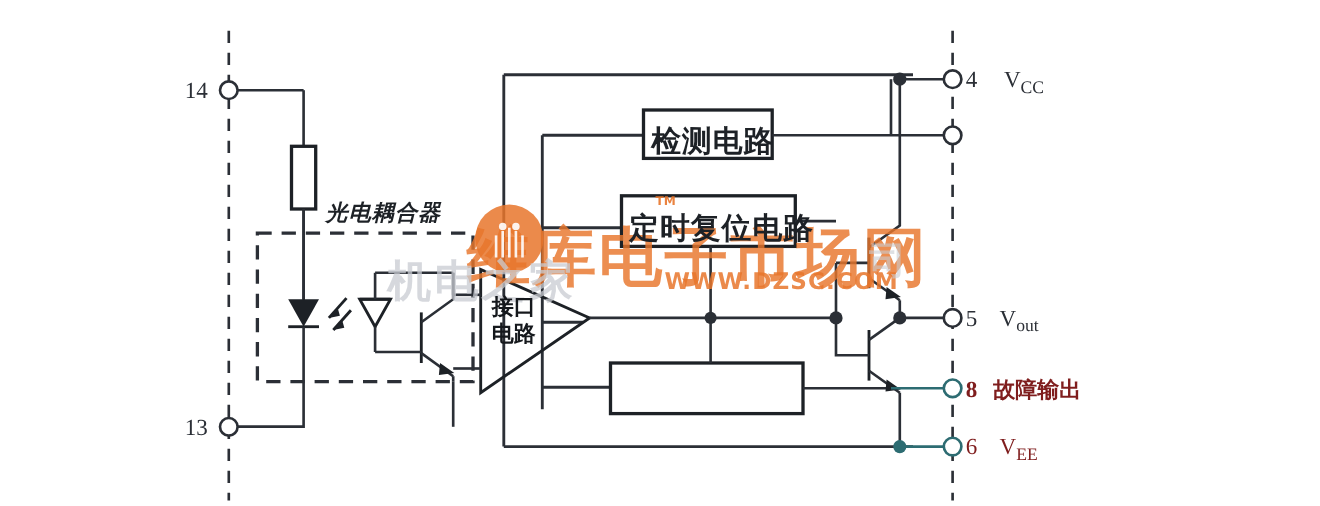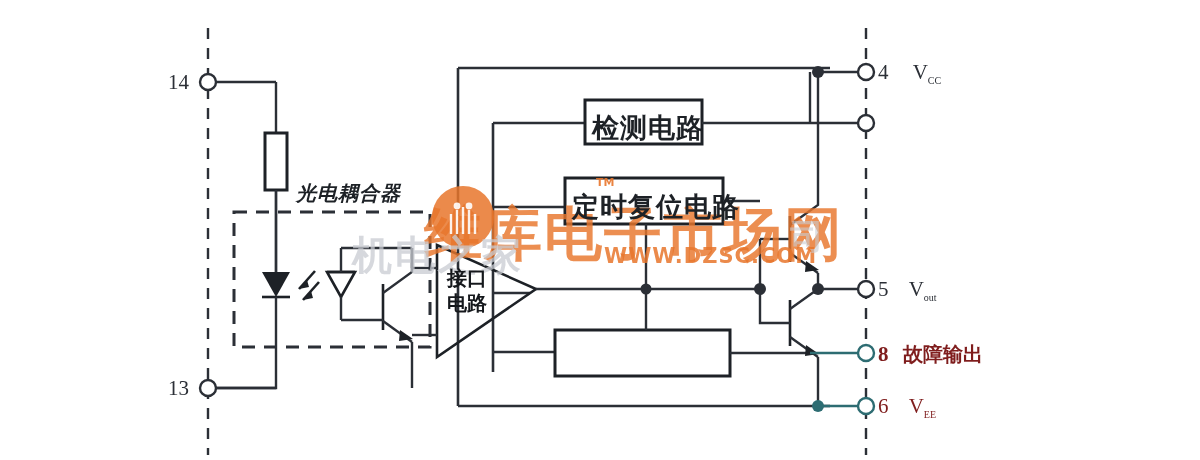--- a/index.html
+++ b/index.html
@@ -4,21 +4,21 @@
 <style>
   html,body{margin:0;padding:0;background:#ffffff;}
   body{font-family:"Liberation Serif","DejaVu Serif",serif;}
   #stage{position:relative;width:1200px;height:460px;background:#fff;overflow:hidden;}
   #svgroot{position:absolute;left:0;top:0;width:1200px;height:460px;}
   .wm{position:absolute;pointer-events:none;user-select:none;}
   .wm-gray{color:#c9ccd2;font-weight:700;font-family:"DejaVu Sans","Liberation Sans",sans-serif;}
   .wm-or{color:#e8762c;font-weight:700;font-family:"DejaVu Sans","Liberation Sans",sans-serif;}
   .lbl{position:absolute;color:#2b2f36;font-family:"DejaVu Sans","Liberation Sans",sans-serif;}
   .pinnum{font-family:"Liberation Serif","DejaVu Serif",serif;font-size:21px;color:#2b2f36;}
-  .sub{font-size:10px;vertical-align:sub;}
+  .sub{font-size:16px;vertical-align:sub;}
   .teal{color:#7f1d1d;}
   .boxtxt{position:absolute;font-family:"DejaVu Sans","Liberation Sans",sans-serif;font-size:27px;color:#1d2126;font-weight:600;letter-spacing:1px;white-space:nowrap;}
   .tritxt{position:absolute;font-family:"DejaVu Sans","Liberation Sans",sans-serif;font-size:20px;font-weight:700;color:#15181c;line-height:25px;}
   .optlbl{position:absolute;font-family:"DejaVu Sans","Liberation Sans",sans-serif;font-size:20px;font-weight:600;color:#1d2126;letter-spacing:1px;white-space:nowrap;}
 </style>
 </head>
 <body>
 
 <div id="stage">
 

